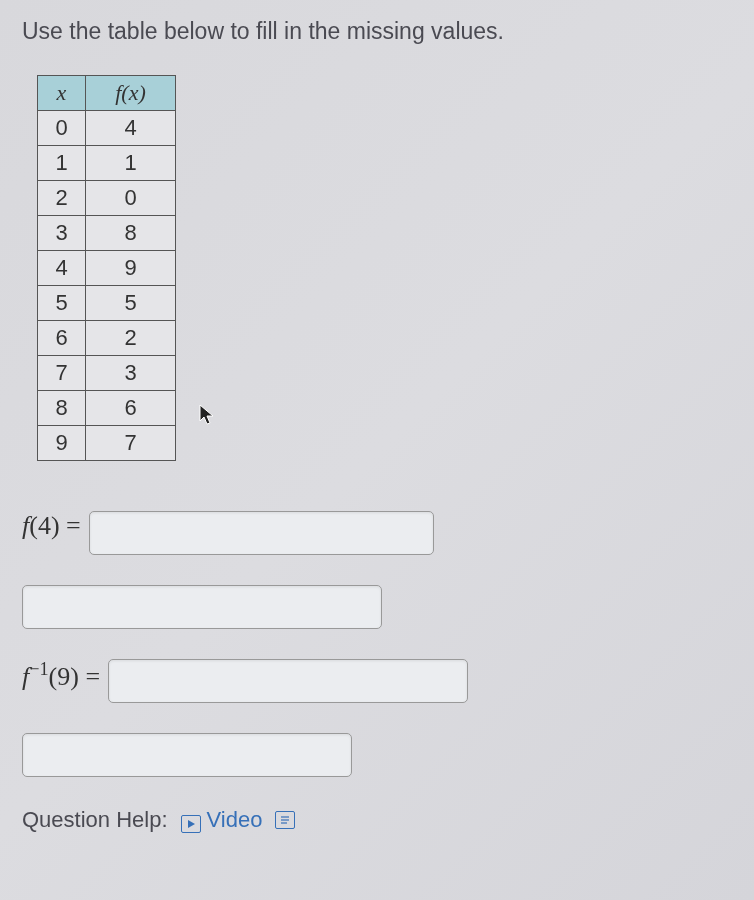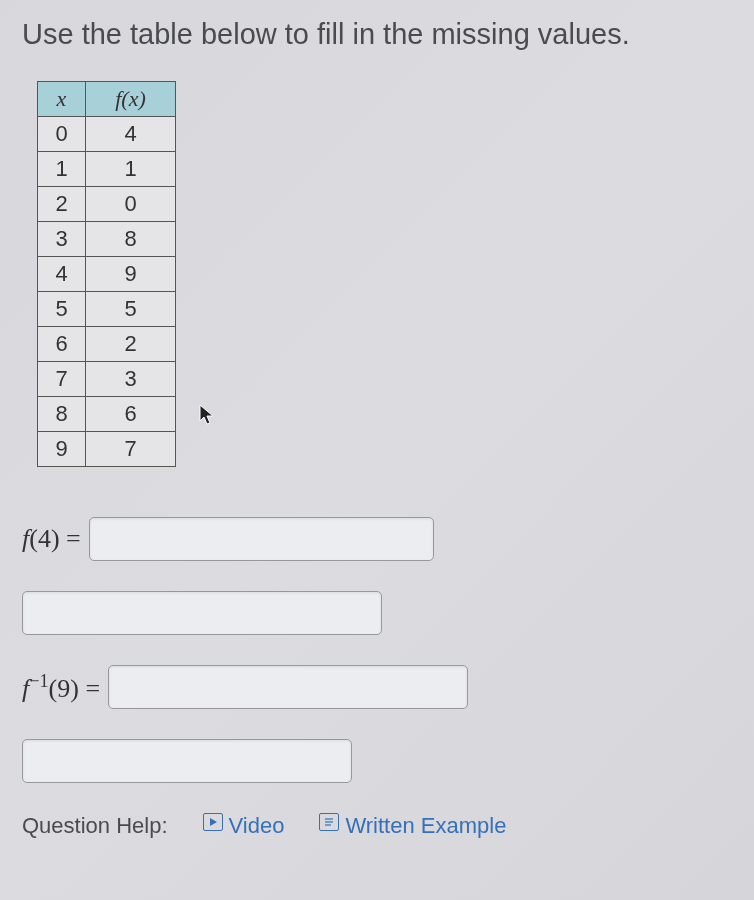--- a/index.html
+++ b/index.html
@@ -12,21 +12,21 @@
       background: linear-gradient(135deg, #d8d8dc 0%, #dcdce0 50%, #d5d5da 100%);
       width: 754px;
       height: 900px;
       padding: 18px 22px;
       font-size: 22px;
       color: #333;
       position: relative;
     }
     .instruction {
       color: #4a4a52;
-      font-size: 29px;
+      font-size: 23px;
       margin-bottom: 30px;
       font-weight: 500;
     }
     .table-container {
       margin-left: 15px;
       margin-bottom: 50px;
     }
     table.function-table {
       border-collapse: collapse;
       background: #e8e8ea;
@@ -52,21 +52,20 @@
       padding: 4px 8px;
       text-align: center;
       font-size: 22px;
       color: #333;
       font-weight: 500;
       background: #e5e5e8;
     }
     .question-row {
       margin-bottom: 30px;
       display: flex;
-      align-items: center;
       flex-wrap: wrap;
     }
     .math-label {
       font-family: 'Times New Roman', serif;
       font-size: 26px;
       margin-right: 8px;
     }
     .math-label .func {
       font-style: italic;
     }
@@ -90,29 +89,28 @@
     }
     .input-narrow {
       width: 330px;
     }
     .help-row {
       margin-top: 18px;
       font-size: 22px;
       color: #4a4a52;
       display: flex;
       align-items: center;
-      gap: 0;
+      gap: 13px;
     }
     .help-link {
       color: #3670b8;
       display: inline-flex;
-      align-items: flex-start;
+      align-items: flex-end;
       gap: 6px;
       cursor: pointer;
-      margin-left: 35px;
     }
     .icon-box {
       display: inline-flex;
       width: 20px;
       height: 18px;
       border: 1.5px solid #3670b8;
       border-radius: 2px;
       align-items: center;
       justify-content: center;
     }
@@ -223,15 +221,14 @@
     <span>Video</span>
   </span>
   <span class="help-link">
     <span class="icon-box">
       <svg width="12" height="12" viewBox="0 0 12 12">
         <line x1="2" y1="3" x2="10" y2="3" stroke="#3670b8" stroke-width="1.2"></line>
         <line x1="2" y1="6" x2="10" y2="6" stroke="#3670b8" stroke-width="1.2"></line>
         <line x1="2" y1="9" x2="8" y2="9" stroke="#3670b8" stroke-width="1.2"></line>
       </svg>
     </span>
-    <span>Written Example</span>
   </span>
 </div>
 
 </body></html>

